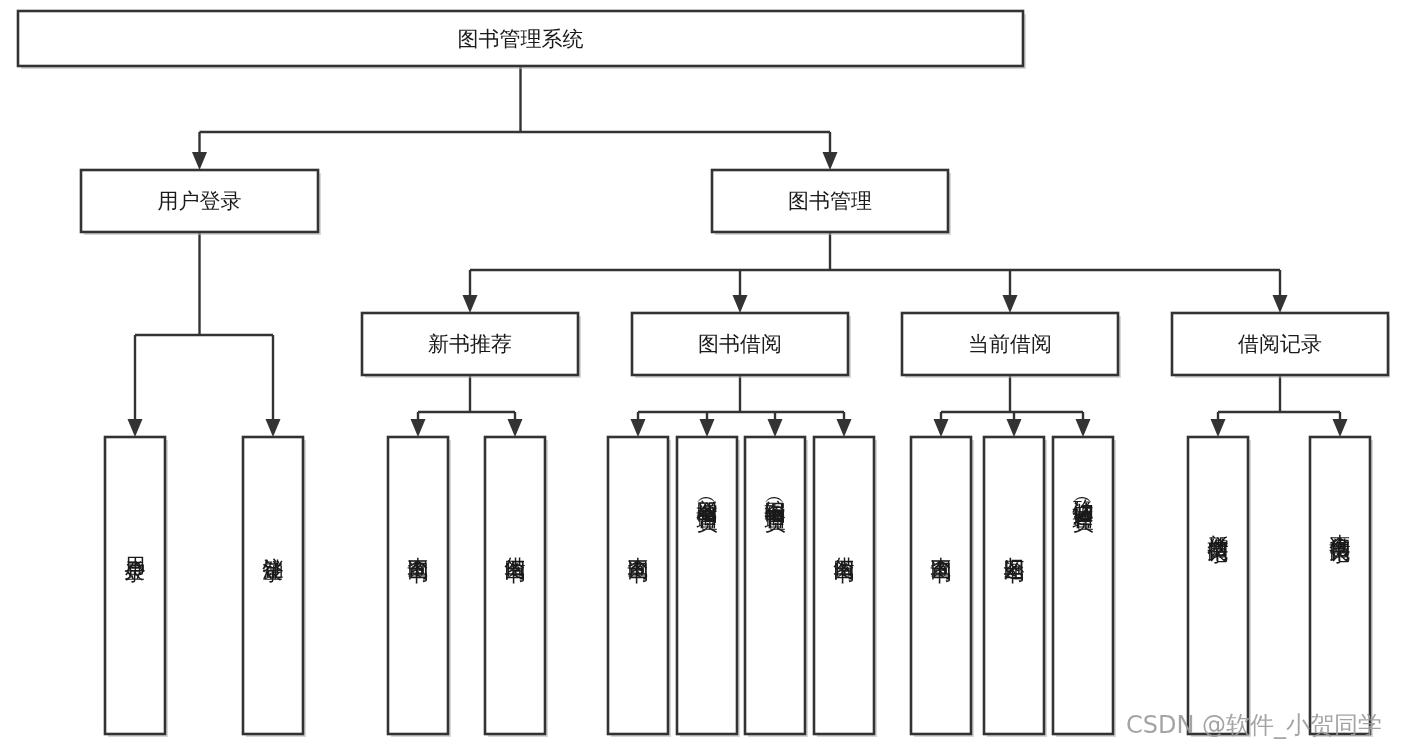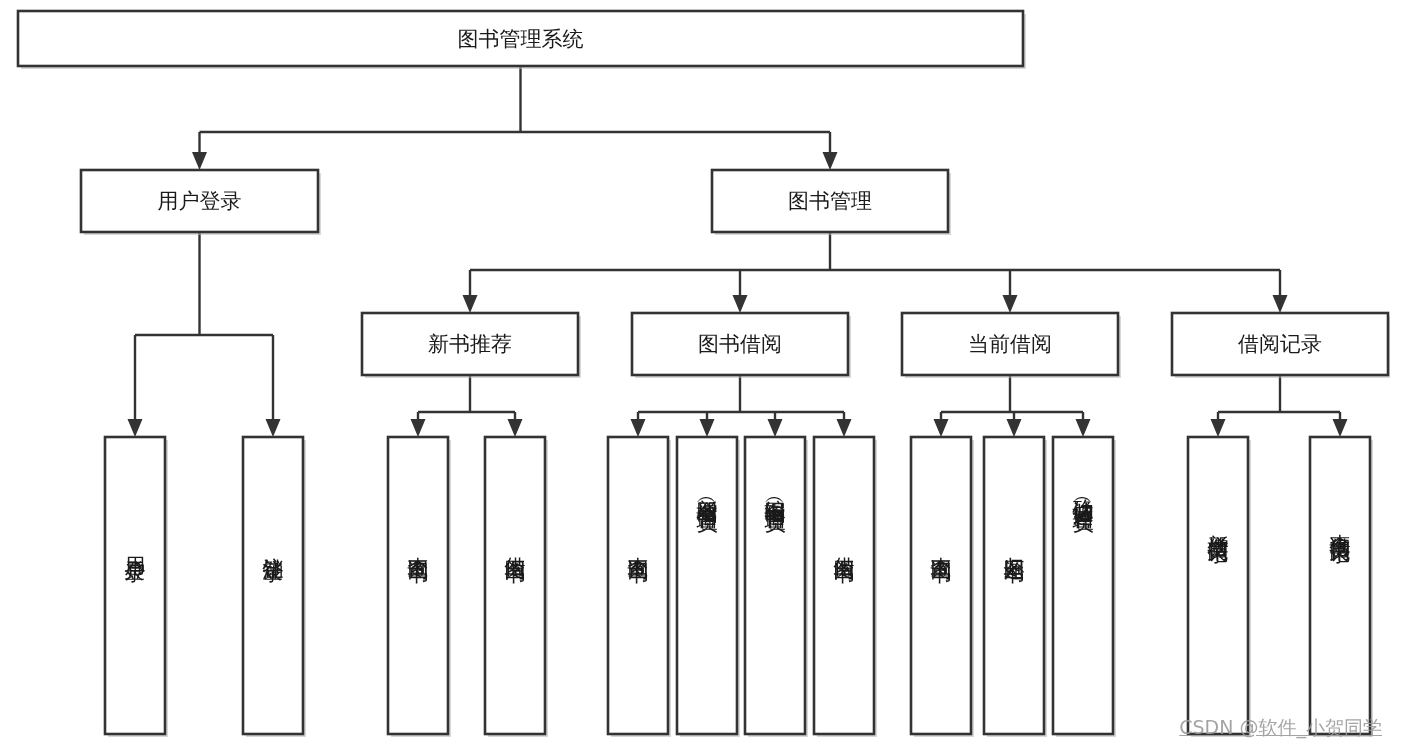--- a/index.html
+++ b/index.html
@@ -67,26 +67,25 @@
     line-height: 1.05;
     color: #1a1a1a;
     letter-spacing: 2px;
     white-space: nowrap;
   }
   .watermark {
     position: absolute;
     right: 8px;
     bottom: 6px;
     font-family: "DejaVu Sans", "Liberation Sans", sans-serif;
-    font-size: 19px;
+    font-size: 24px;
     color: #9d9d9d;
     opacity: 0.92;
     white-space: nowrap;
     pointer-events: none;
-    text-decoration: underline;
   }
 </style>
 </head>
 <body>
 
 <div id="diagram-root">
 
   <svg id="flow-svg" viewBox="0 0 1405 747">
     <g id="edges-layer">
         <line x1="520.5" y1="66" x2="520.5" y2="132" class="edge-line"></line>

